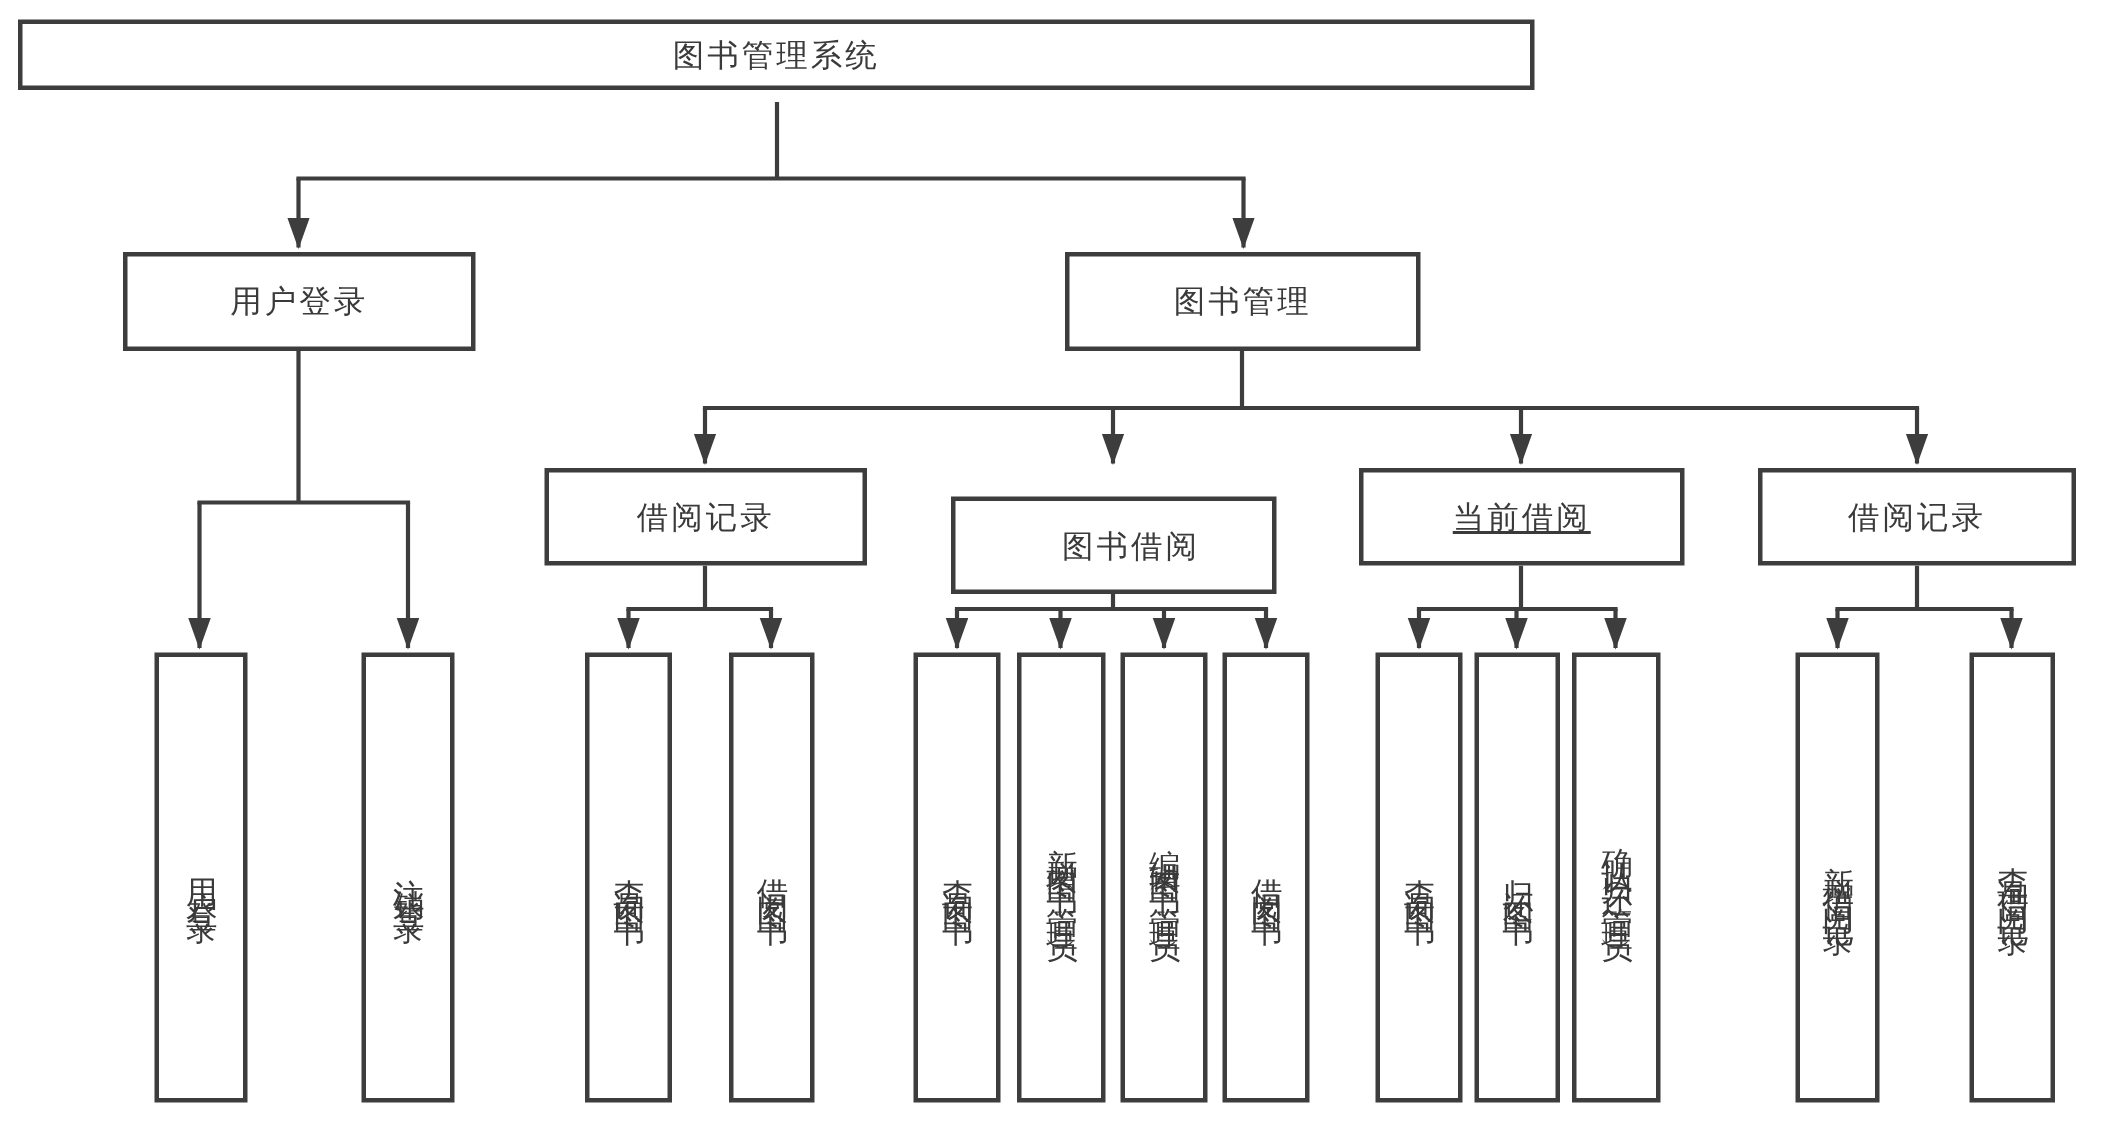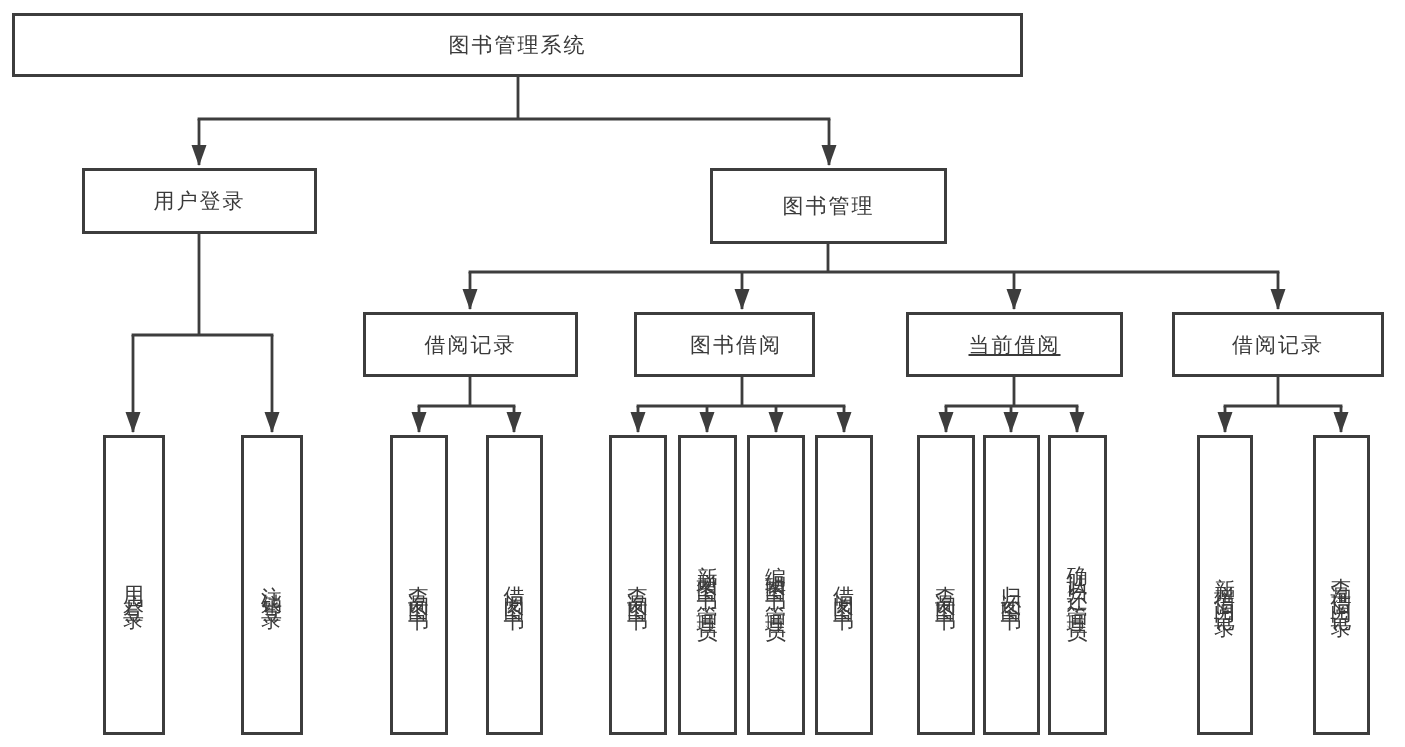--- a/index.html
+++ b/index.html
@@ -100,27 +100,27 @@
       <line x1="946" y1="406" x2="946" y2="432" marker-end="url(#arw)"></line>
       <line x1="1011" y1="406" x2="1011" y2="432" marker-end="url(#arw)"></line>
       <line x1="1077" y1="406" x2="1077" y2="432" marker-end="url(#arw)"></line>
 
       <path d="M1278,377 V406 M1223.6,406 H1342.4"></path>
       <line x1="1225" y1="406" x2="1225" y2="432" marker-end="url(#arw)"></line>
       <line x1="1341" y1="406" x2="1341" y2="432" marker-end="url(#arw)"></line>
     </g>
   </svg>
 
-  <div class="node" style="left:12px; top:13px; width:1011px; height:64px;">图书管理系统</div>
+  <div class="node" style="left:12px; top:13px; width:1011px; height:47px;">图书管理系统</div>
 
   <div class="node" style="left:82px; top:168px; width:235px; height:66px;">用户登录</div>
-  <div class="node" style="left:710px; top:168px; width:237px; height:76px;">图书管理</div>
+  <div class="node" style="left:710px; top:168px; width:237px; height:66px;">图书管理</div>
 
   <div class="node" style="left:363px; top:312px; width:215px; height:65px;">借阅记录</div>
-  <div class="node" style="left:634px; top:312px; width:181px; height:65px;padding-left:23px;">图书借阅</div>
+  <div class="node" style="left:634px; top:331px; width:217px; height:65px;padding-left:23px;">图书借阅</div>
   <div class="node" style="left:906px; top:312px; width:217px; height:65px;text-decoration:underline;">当前借阅</div>
   <div class="node" style="left:1172px; top:312px; width:212px; height:65px;">借阅记录</div>
 
   <div class="vnode" style="left:103px; width:62px;">
     <span class="vtext">用户登录</span>
   </div>
   <div class="vnode" style="left:241px; width:62px;">
     <span class="vtext">注销登录</span>
   </div>
 

